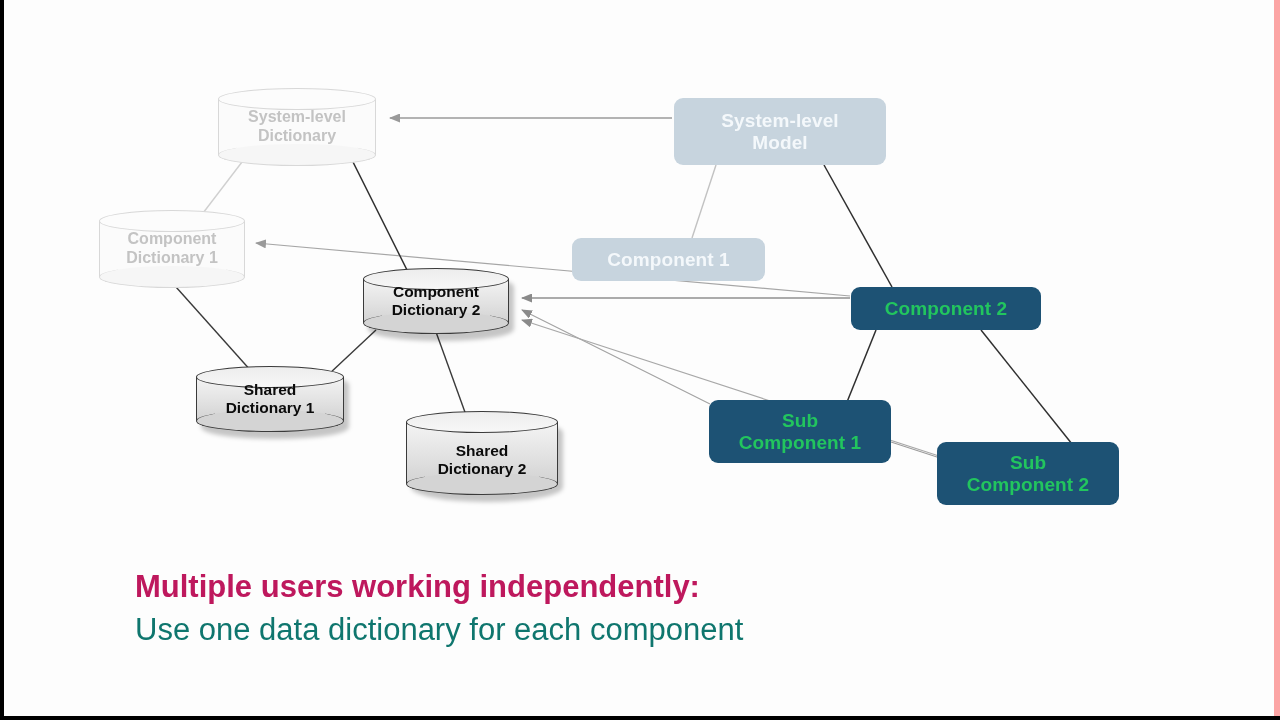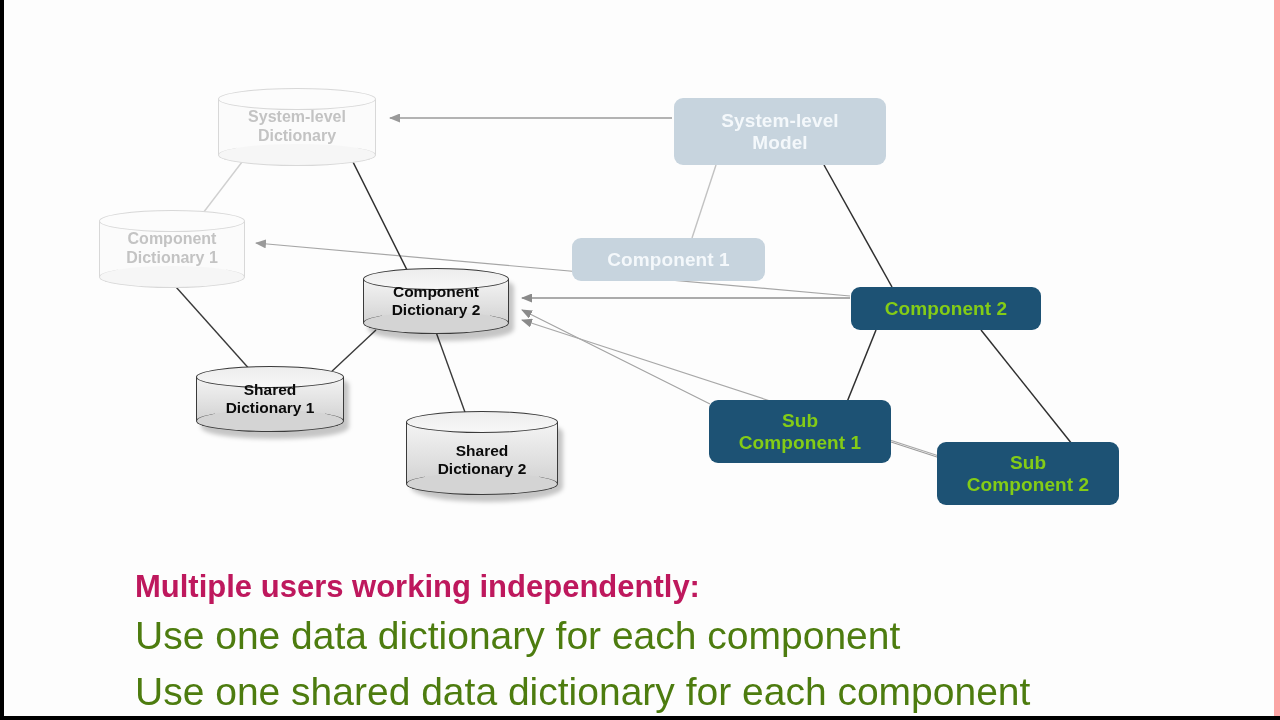--- a/index.html
+++ b/index.html
@@ -23,21 +23,21 @@
     left: 0; top: 0;
     width: 1280px; height: 720px;
     pointer-events: none;
   }
 
   
   .box {
     position: absolute;
     box-sizing: border-box;
     border-radius: 9px;
-    color: #84cc16;
+    color: #22c55e;
     font-weight: bold;
     display: flex;
     align-items: center;
     justify-content: center;
     text-align: center;
     line-height: 1.15;
     letter-spacing: .1px;
   }
   .box.solid  { background: #1d5274; }
   .box.faded  { background: #c7d4de; color: #f4f8fb; }
@@ -119,22 +119,22 @@
     width: 1000px;
   }
   .cap-head {
     font-weight: bold;
     font-size: 31px;
     color: #be185d;
     line-height: 1.36;
     white-space: nowrap;
   }
   .cap-line {
-    font-size: 39px;
-    color: #4d7c0f;
+    font-size: 31px;
+    color: #0f766e;
     line-height: 1.44;
     white-space: nowrap;
   }
 </style>
 </head>
 <body>
 
 <div id="stage">
 
   <svg id="edges" viewBox="0 0 1280 720" xmlns="http://www.w3.org/2000/svg">
@@ -262,16 +262,15 @@
   <div class="box solid" style="left:933px; top:442px; width:182px; height:63px; font-size:19px; z-index:7;">
     <div>
       <div>Sub</div>
       <div>Component 2</div>
     </div>
   </div>
 
   <div id="caption">
     <div class="cap-head">Multiple users working independently:</div>
     <div class="cap-line">Use one data dictionary for each component</div>
-    <div class="cap-line">Use one shared data dictionary for each component</div>
   </div>
 
 </div>
 
 </body></html>

